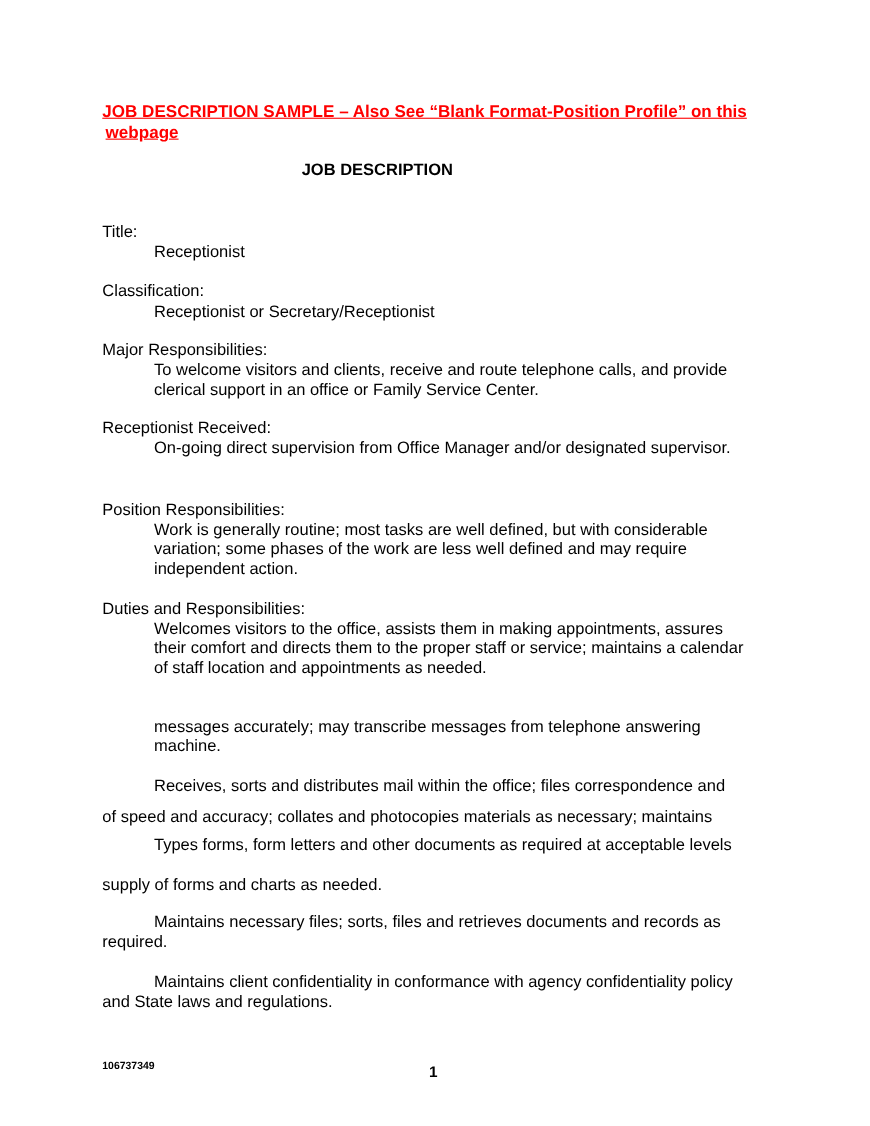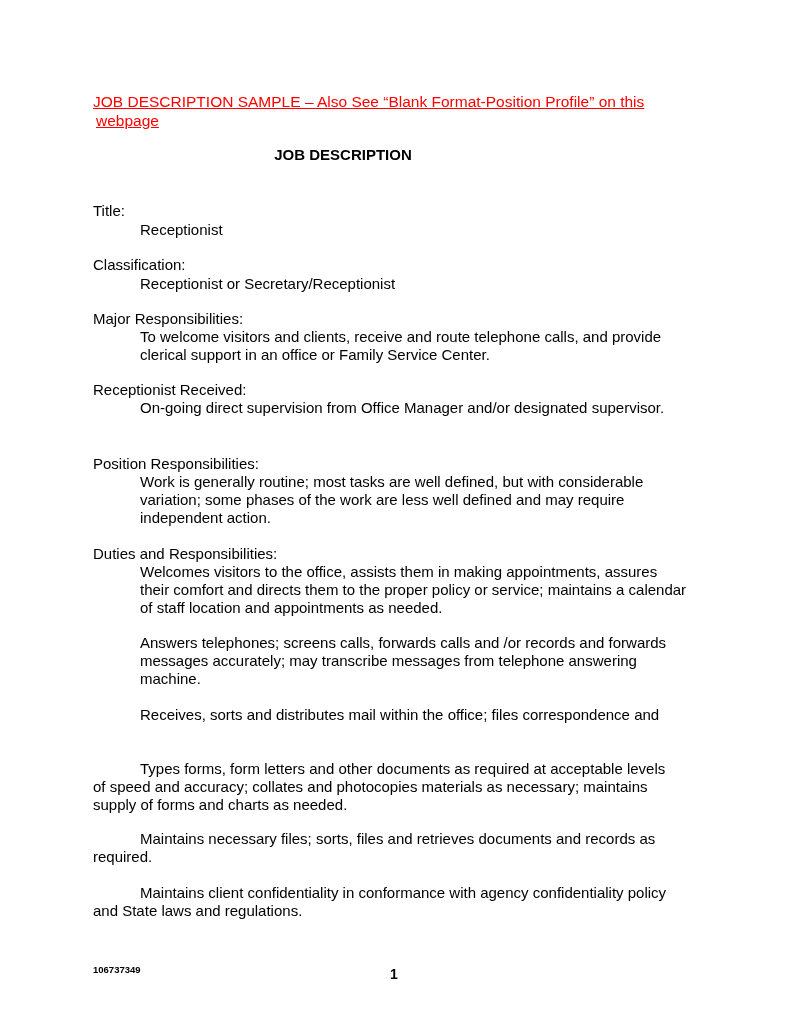--- a/index.html
+++ b/index.html
@@ -3,21 +3,21 @@
 <meta charset="utf-8">
 <style>
   html, body { margin: 0; padding: 0; background: #ffffff; }
   body {
     width: 791px; height: 1024px; position: relative; overflow: hidden;
     font-family: "Liberation Sans", sans-serif; color: #000;
   }
   .page { position: absolute; left: 0; top: 0; width: 791px; height: 1024px; }
   .red-heading {
     position: absolute; left: 93px; top: 92px; width: 620px;
-    color: #ff0000; font-weight: normal; font-size: 15.5px; line-height: 19px;
+    color: #ff0000; font-weight: bold; font-size: 15.5px; line-height: 19px;
     text-decoration: underline;
   }
   .red-heading .line2 { display: block; padding-left: 3px; }
   .doc-title {
     position: absolute; left: 0; width: 686px; top: 146px;
     text-align: center; font-weight: bold; font-size: 15px;
   }
   .txt { position: absolute; font-size: 15px; line-height: 18.5px; white-space: nowrap; margin-top: 20px; }
   .lbl { left: 93px; }
   .ind { left: 140px; }
@@ -49,31 +49,30 @@
   <div class="txt lbl" style="top:361px">Receptionist Received:</div>
   <div class="txt ind" style="top:379px">On-going direct supervision from Office Manager and/or designated supervisor.</div>
 
   <div class="txt lbl" style="top:435px">Position Responsibilities:</div>
   <div class="txt ind" style="top:453px">Work is generally routine; most tasks are well defined, but with considerable</div>
   <div class="txt ind" style="top:471px">variation; some phases of the work are less well defined and may require</div>
   <div class="txt ind" style="top:489px">independent action.</div>
 
   <div class="txt ind" style="top:543px">Welcomes visitors to the office, assists them in making appointments, assures</div>
   <div class="txt lbl" style="top:525px">Duties and Responsibilities:</div>
-  <div class="txt ind" style="top:561px">their comfort and directs them to the proper policy or service; maintains a calendar</div>
+  <div class="txt ind" style="top:561px">their comfort and directs them to the proper staff or service; maintains a calendar</div>
   <div class="txt ind" style="top:579px">of staff location and appointments as needed.</div>
 
-  <div class="txt ind" style="top:614px">Answers telephones; screens calls, forwards calls and /or records and forwards</div>
   <div class="txt ind" style="top:632px">messages accurately; may transcribe messages from telephone answering</div>
   <div class="txt ind" style="top:650px">machine.</div>
 
   <div class="txt ind" style="top:686px">Receives, sorts and distributes mail within the office; files correspondence and</div>
 
   <div class="txt ind" style="top:740px">Types forms, form letters and other documents as required at acceptable levels</div>
-  <div class="txt lbl" style="top:758px">of speed and accuracy; collates and photocopies materials as necessary; maintains</div>
+  <div class="txt lbl" style="top:714px">of speed and accuracy; collates and photocopies materials as necessary; maintains</div>
   <div class="txt lbl" style="top:776px">supply of forms and charts as needed.</div>
 
   <div class="txt ind" style="top:810px">Maintains necessary files; sorts, files and retrieves documents and records as</div>
   <div class="txt lbl" style="top:828px">required.</div>
 
   <div class="txt ind" style="top:864px">Maintains client confidentiality in conformance with agency confidentiality policy</div>
   <div class="txt lbl" style="top:882px">and State laws and regulations.</div>
 
   <div class="foot-id">106737349</div>
   <div class="page-num">1</div>

